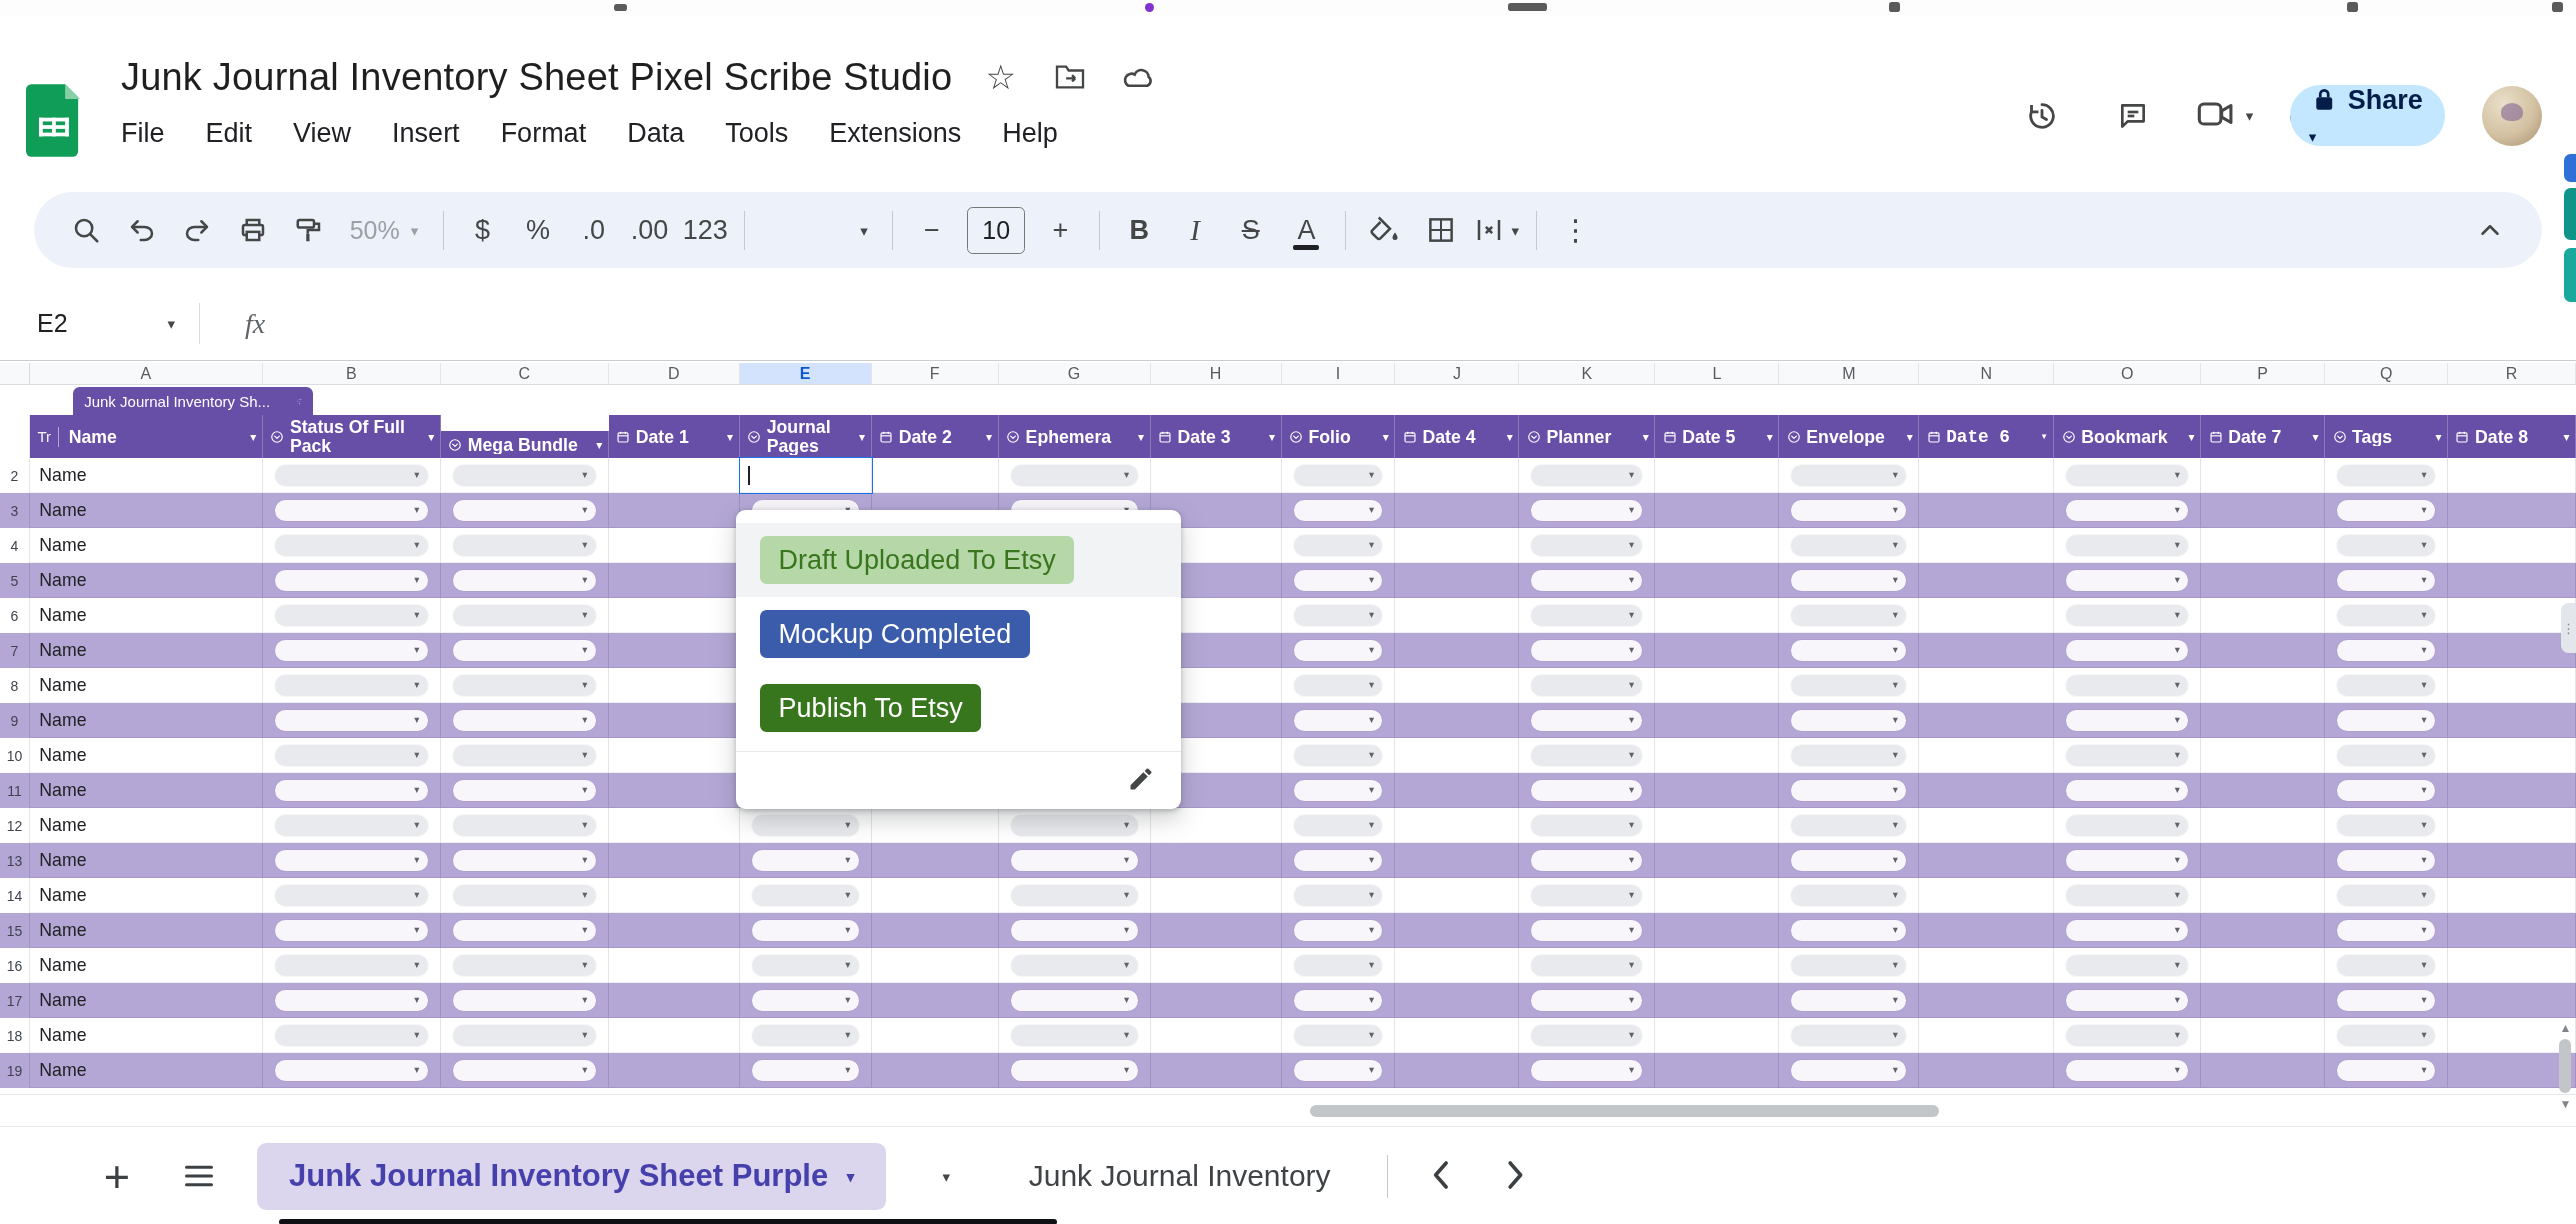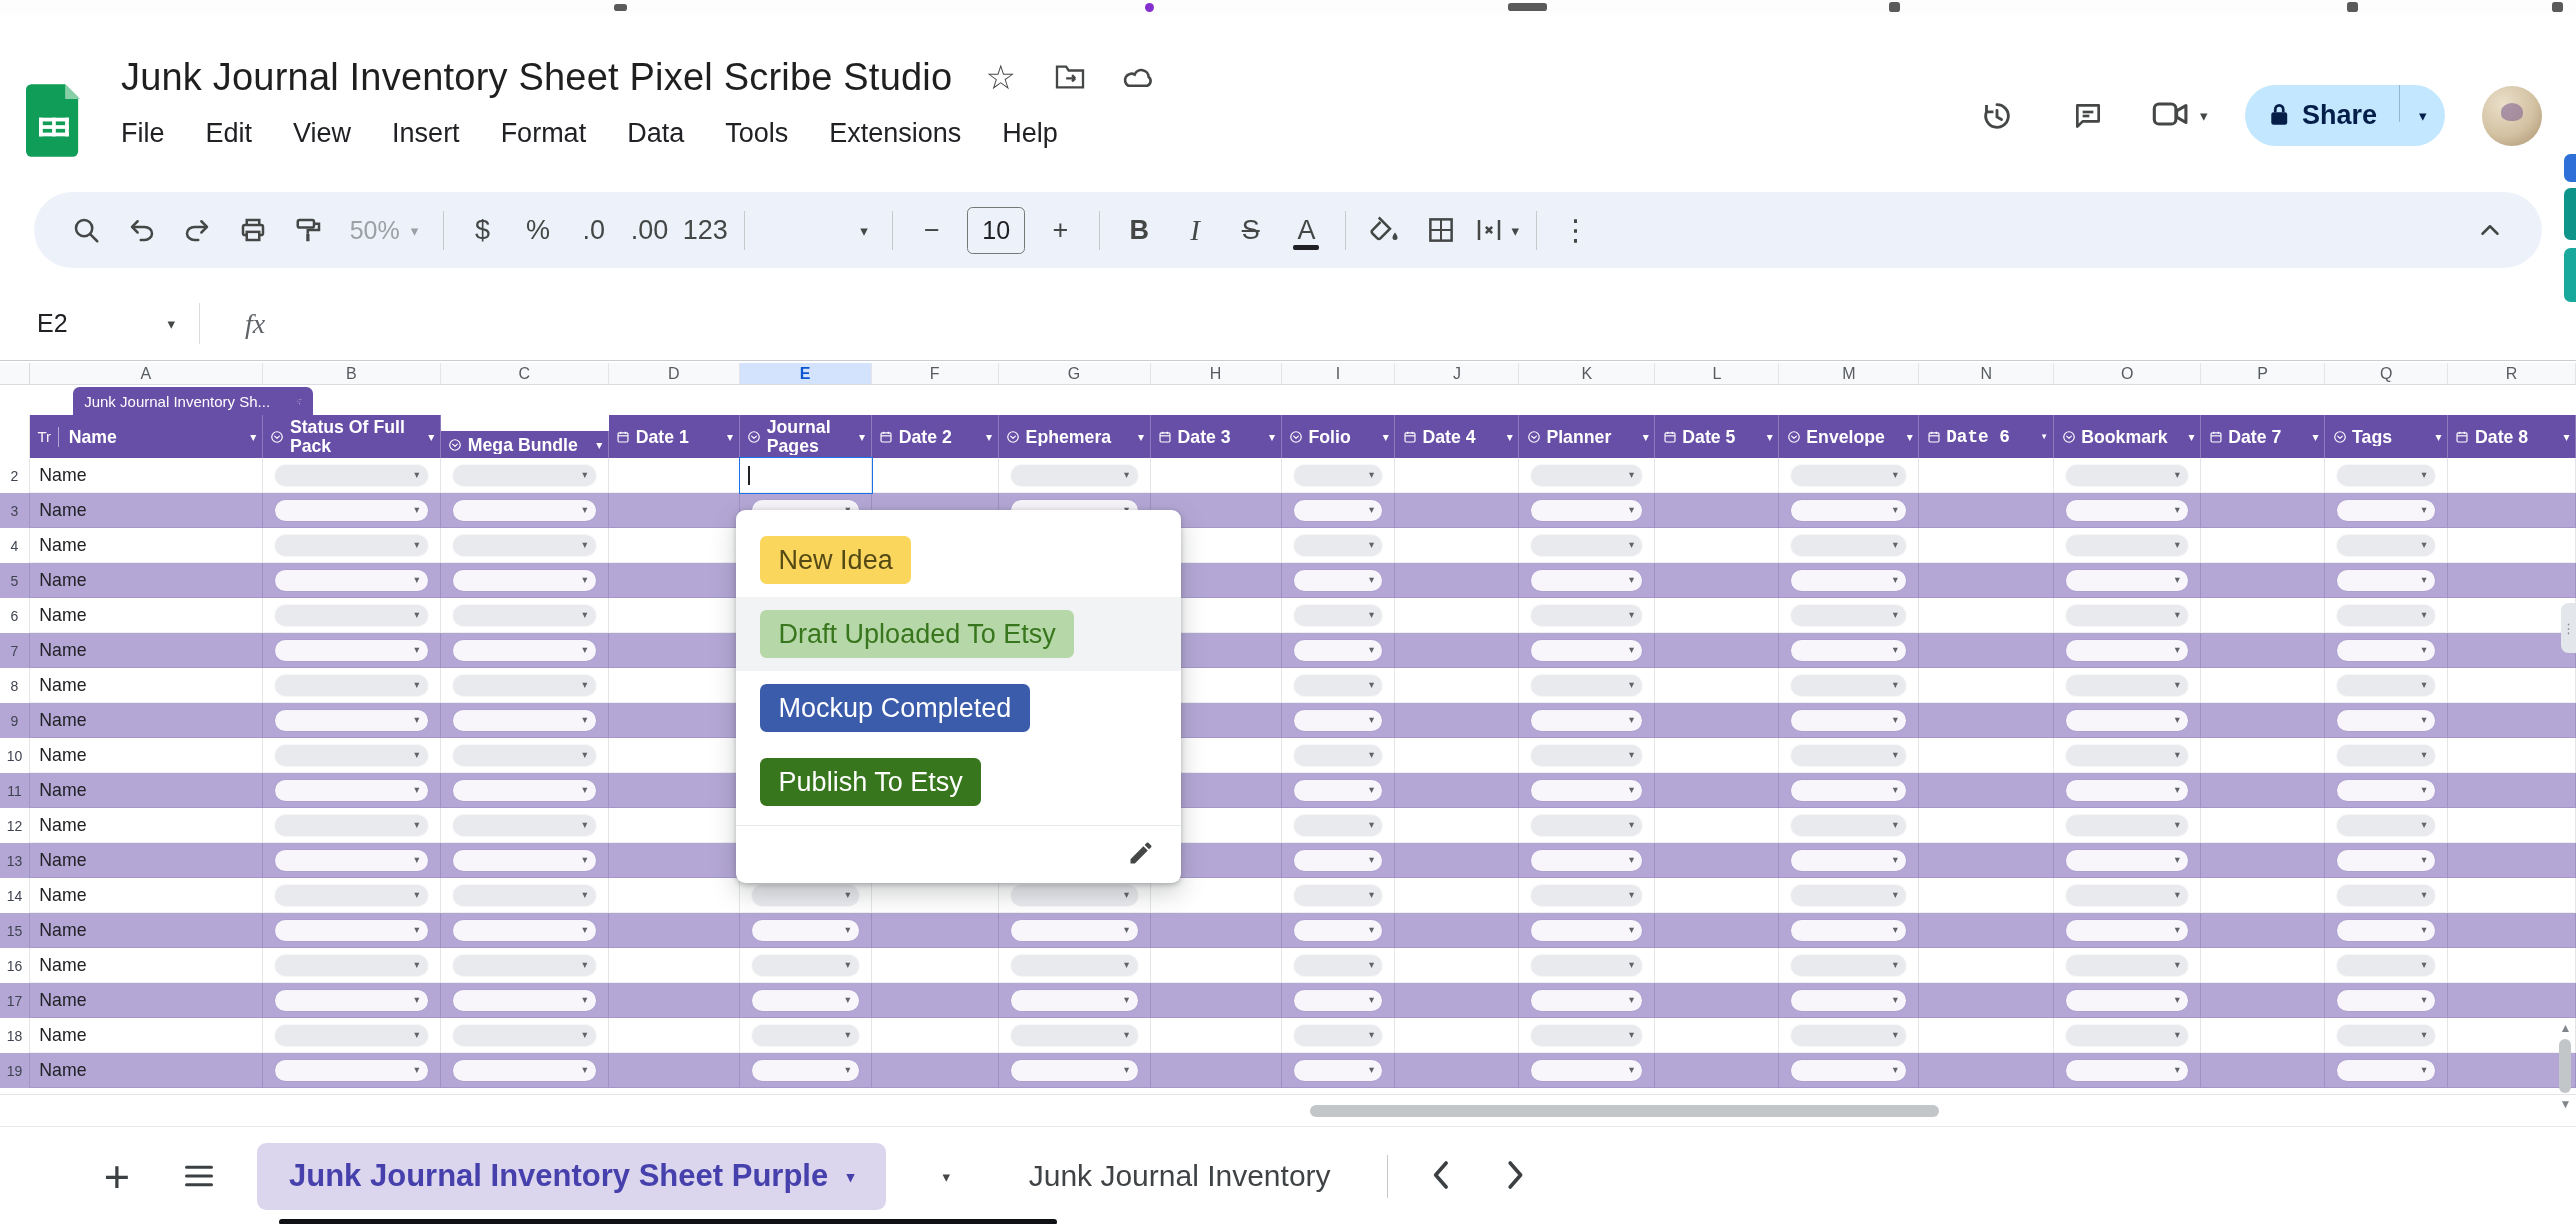--- a/index.html
+++ b/index.html
@@ -19,21 +19,21 @@
   .title-row { display:flex; align-items:center; gap:28px; height:56px; }
   .page-title { font-size:38px; color:#1f1f1f; letter-spacing:0.2px; white-space:nowrap; }
   .title-icon { display:flex; align-items:center; justify-content:center; width:41px; height:41px; color:#444746; }
   .star-glyph { font-size:34px; color:#444746; line-height:1; }
   .menus { display:flex; gap:41px; margin-top:13px; font-size:27px; color:#202124; }
   .menu-item { cursor:default; }
   .header-right { position:absolute; right:34px; top:67px; display:flex; align-items:center; gap:37px; height:67px; }
   .hr-btn { display:flex; align-items:center; justify-content:center; width:54px; height:54px; border-radius:50%; }
   .cam-group { display:flex; align-items:center; gap:11.2px; }
   .caret { font-size:15px; color:#444746; line-height:1; }
-  .share-pill { display:flex; align-items:flex-start; height:61px; background:#c2e7ff; border-radius:31px; overflow:hidden; }
+  .share-pill { display:flex; align-items:flex-start; height:61px; background:#c2e7ff; border-radius:31px; overflow:hidden;flex-direction:column; }
   .share-main { display:flex; align-items:center; gap:13px; padding:0 22.3px 0 24px; height:100%; }
   .share-label { font-size:27px; font-weight:700; color:#041e49; }
   .share-sep { width:0.9px; height:37px; background:rgba(4,30,73,.25); }
   .share-caret { padding:0 18.6px; height:100%; display:flex; align-items:center; }
   .share-caret .caret { color:#041e49; }
   .avatar { width:60px; height:60px; border-radius:50%; background:radial-gradient(circle at 35% 30%, #eadfca, #d3c2a2 55%, #a78d6d); position:relative; }
   .avatar::after { content:""; position:absolute; left:18.6px; top:17px; width:22.3px; height:18.6px; border-radius:50% 50% 40% 40%; background:rgba(120,90,140,.55); }
 
   
   .toolbar { position:absolute; top:192px; left:34px; right:34px; height:76px; background:#edf2fa; border-radius:38px; display:flex; align-items:center; padding:0 26px; gap:3.7px; }
@@ -1567,23 +1567,20 @@
           <div class="pill">
             <div class="pill-caret">▾</div>
           </div>
         </div>
         <div class="cell" style="width: 128px;"></div>
       </div>
     </div>
 
   <div class="editor-popup">
     <div id="popup-options">
-        <div class="popup-row">
-          <div class="popup-chip" style="background: rgb(251, 214, 93); color: rgb(85, 74, 21);">New Idea</div>
-        </div>
         <div class="popup-row hover">
           <div class="popup-chip" style="background: rgb(182, 215, 168); color: rgb(56, 118, 29);">Draft Uploaded To Etsy</div>
         </div>
         <div class="popup-row">
           <div class="popup-chip" style="background: rgb(59, 92, 171); color: rgb(255, 255, 255);">Mockup Completed</div>
         </div>
         <div class="popup-row">
           <div class="popup-chip" style="background: rgb(56, 118, 29); color: rgb(255, 255, 255);">Publish To Etsy</div>
         </div>
       </div>

